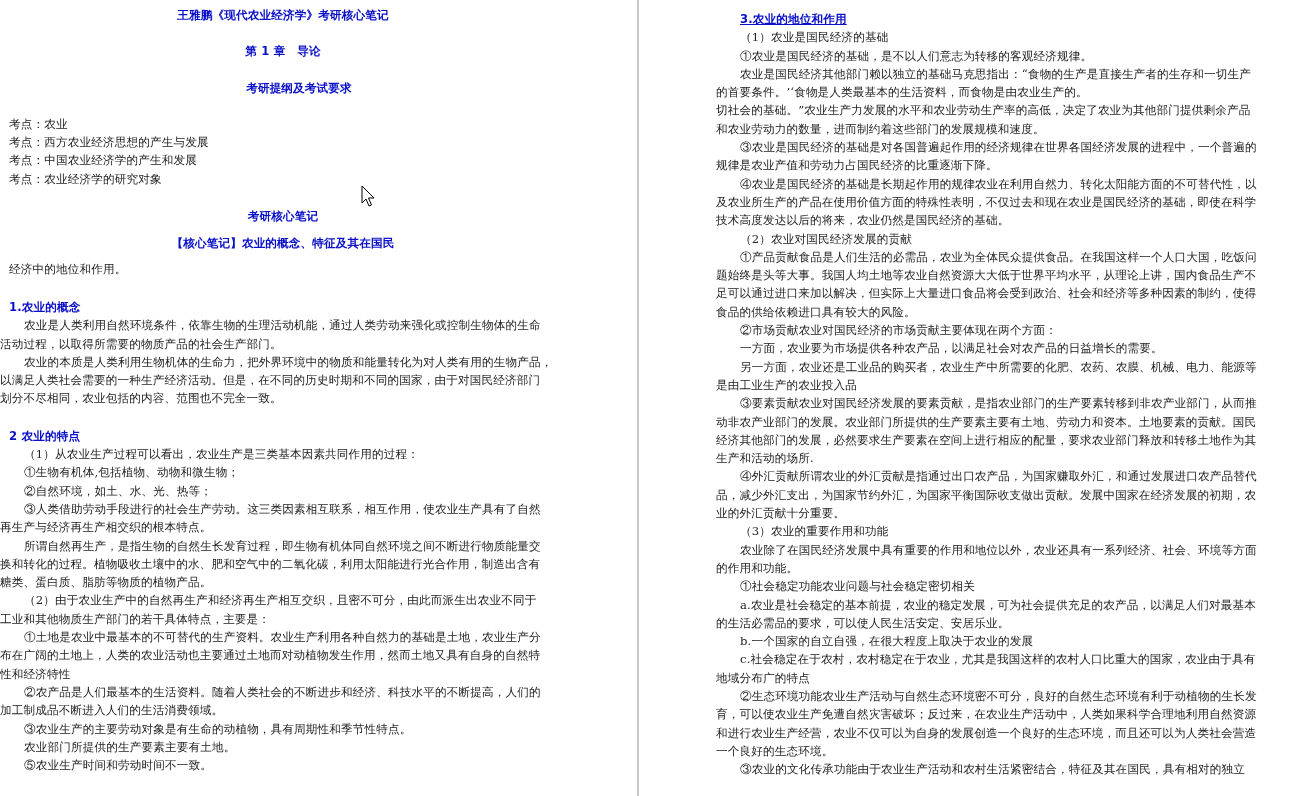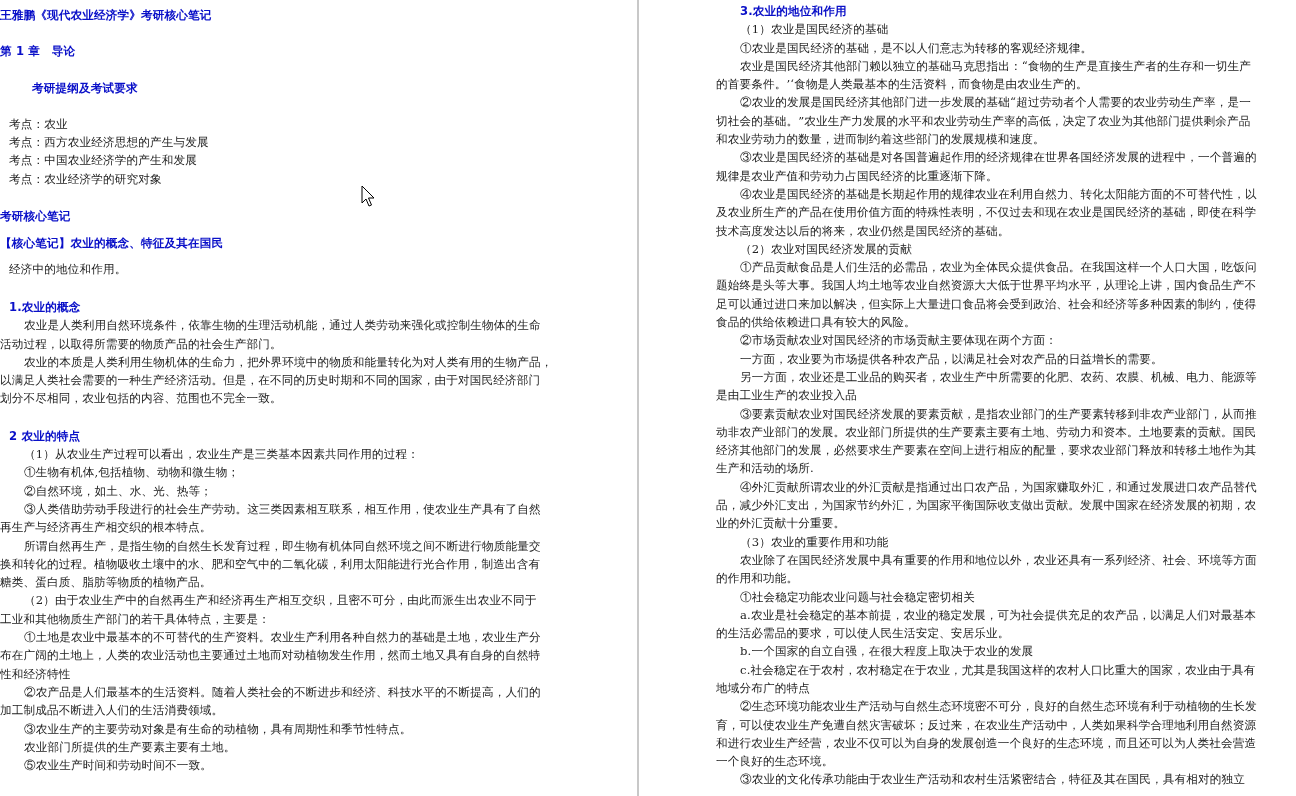--- a/index.html
+++ b/index.html
@@ -12,21 +12,21 @@
     .page { position:absolute; top:0; height:796px; overflow:hidden; }
     .page-left { left:0; width:638px; }
     .page-right { left:640px; width:656px; }
     .divider { position:absolute; left:637px; top:0; width:2px; height:796px; background:#c8c8c8; }
     .col { position:absolute; top:0; }
     .page-left .col { left:0; width:566px; }
     .page-right .col { left:76px; width:562px; }
     .line { font-size:11.6px; line-height:18.3px; height:18.3px; white-space:nowrap; overflow:hidden; letter-spacing:0.15px; }
     .ind { padding-left:24px; }
     .ind-l { padding-left:9px; }
-    .title { color:#0a10c8; font-weight:bold; text-align:left; font-family:"DejaVu Sans","Liberation Sans",sans-serif; font-size:11.6px; }
+    .title { color:#0a10c8; font-weight:bold; text-align:center; font-family:"DejaVu Sans","Liberation Sans",sans-serif; font-size:11.6px; }
     .h { color:#0a10c8; font-weight:bold; font-family:"DejaVu Sans","Liberation Sans",sans-serif; font-size:11.6px; }
     .cursor { position:absolute; left:361px; top:185px; width:16px; height:24px; }
   </style>
 </head>
 <body>
 
 <div class="page page-left">
   <div class="col">
     <div class="line title" style="margin-top:6px;">王雅鹏《现代农业经济学》考研核心笔记</div>
     <div class="line title" style="margin-top:18px;">第 1 章　导论</div>
@@ -67,26 +67,25 @@
     <div class="line ind">③农业生产的主要劳动对象是有生命的动植物，具有周期性和季节性特点。</div>
     <div class="line ind">农业部门所提供的生产要素主要有土地。</div>
     <div class="line ind">⑤农业生产时间和劳动时间不一致。</div>
   </div>
 </div>
 
 <div class="divider"></div>
 
 <div class="page page-right">
   <div class="col">
-    <div class="line h ind" style="margin-top:2px;">3.农业的地位和作用</div>
+    <div class="line h ind" style="margin-top:10px;text-decoration:underline;">3.农业的地位和作用</div>
     <div class="line ind">（1）农业是国民经济的基础</div>
     <div class="line ind">①农业是国民经济的基础，是不以人们意志为转移的客观经济规律。</div>
     <div class="line ind">农业是国民经济其他部门赖以独立的基础马克思指出：“食物的生产是直接生产者的生存和一切生产</div>
     <div class="line">的首要条件。’‘食物是人类最基本的生活资料，而食物是由农业生产的。</div>
-    <div class="line ind">②农业的发展是国民经济其他部门进一步发展的基础“超过劳动者个人需要的农业劳动生产率，是一</div>
     <div class="line">切社会的基础。”农业生产力发展的水平和农业劳动生产率的高低，决定了农业为其他部门提供剩余产品</div>
     <div class="line">和农业劳动力的数量，进而制约着这些部门的发展规模和速度。</div>
     <div class="line ind">③农业是国民经济的基础是对各国普遍起作用的经济规律在世界各国经济发展的进程中，一个普遍的</div>
     <div class="line">规律是农业产值和劳动力占国民经济的比重逐渐下降。</div>
     <div class="line ind">④农业是国民经济的基础是长期起作用的规律农业在利用自然力、转化太阳能方面的不可替代性，以</div>
     <div class="line">及农业所生产的产品在使用价值方面的特殊性表明，不仅过去和现在农业是国民经济的基础，即使在科学</div>
     <div class="line">技术高度发达以后的将来，农业仍然是国民经济的基础。</div>
     <div class="line ind">（2）农业对国民经济发展的贡献</div>
     <div class="line ind">①产品贡献食品是人们生活的必需品，农业为全体民众提供食品。在我国这样一个人口大国，吃饭问</div>
     <div class="line">题始终是头等大事。我国人均土地等农业自然资源大大低于世界平均水平，从理论上讲，国内食品生产不</div>

